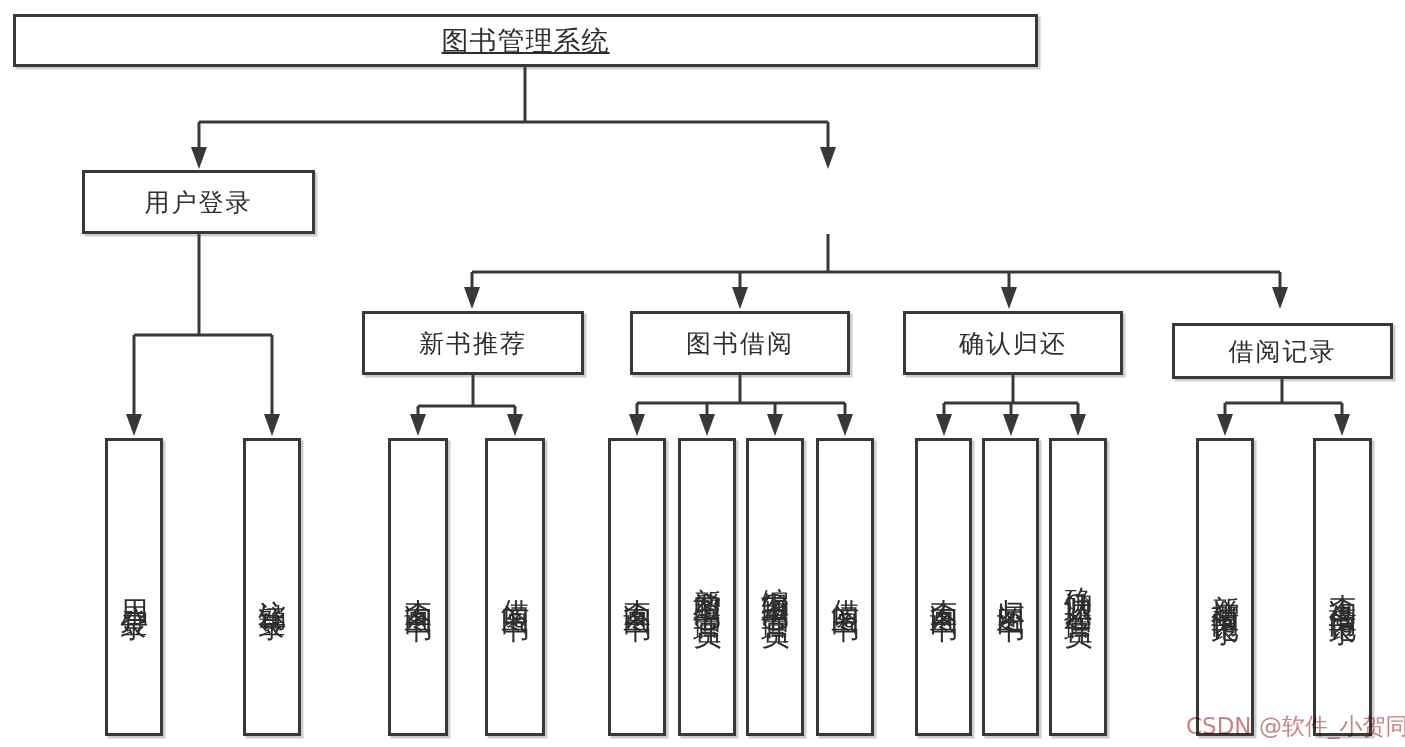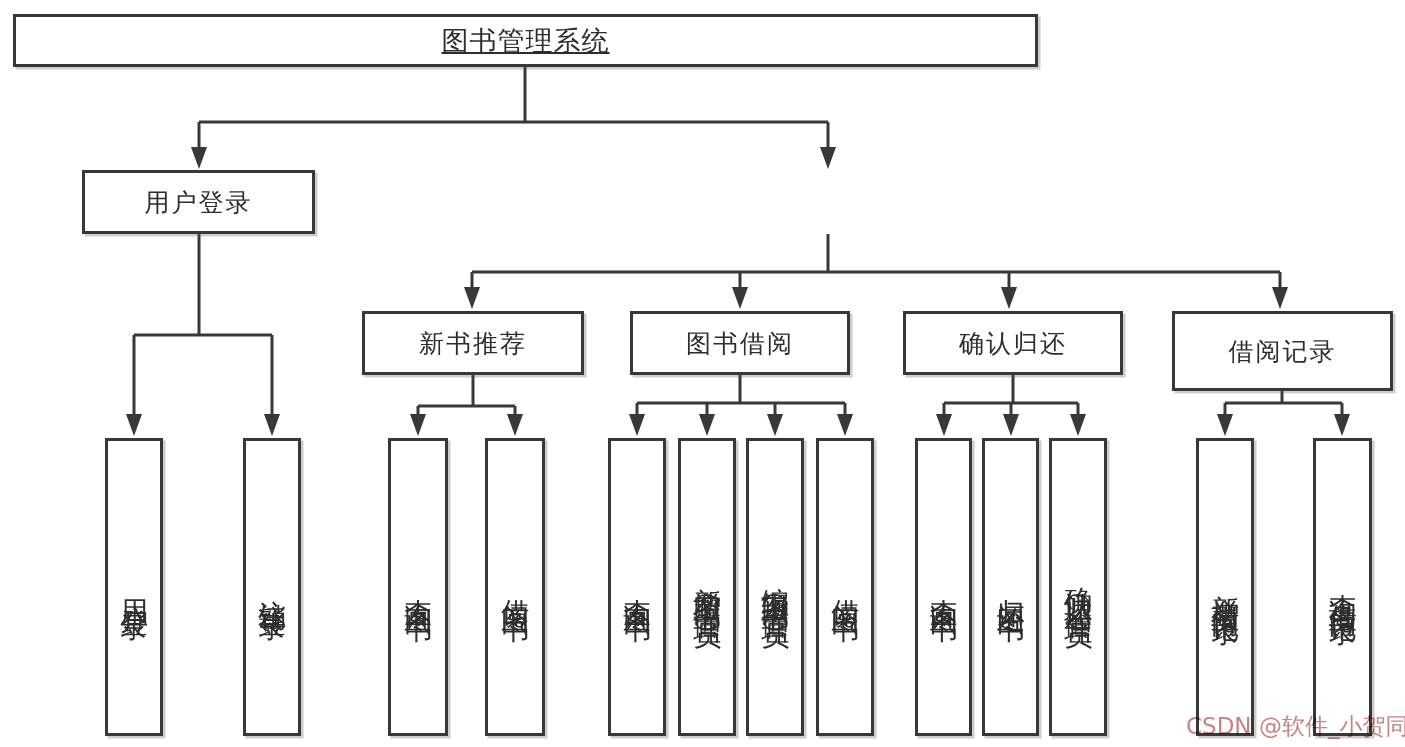--- a/index.html
+++ b/index.html
@@ -87,21 +87,21 @@
       <polygon points="1334,414 1350,414 1342,436" fill="#383838"></polygon>
     </svg>
 
   <div class="box h root" style="left:13px;top:14px;width:1025px;height:53px">图书管理系统</div>
 
   <div class="box h" style="left:82px;top:170px;width:233px;height:64px">用户登录</div>
 
   <div class="box h" style="left:630px;top:311px;width:220px;height:64px">图书借阅</div>
   <div class="box h" style="left:362px;top:311px;width:222px;height:64px">新书推荐</div>
   <div class="box h" style="left:903px;top:311px;width:220px;height:64px">确认归还</div>
-  <div class="box h" style="left:1172px;top:311px;width:221px;height:80px">借阅记录</div>
+  <div class="box h" style="left:1172px;top:323px;width:221px;height:56px">借阅记录</div>
 
   <div class="box v" style="left:105px;top:438px;width:58px;height:298px">用户登录</div>
   <div class="box v" style="left:243px;top:438px;width:58px;height:298px">注销登录</div>
 
   <div class="box v" style="left:388px;top:438px;width:60px;height:298px">查询图书</div>
   <div class="box v" style="left:485px;top:438px;width:60px;height:298px">借阅图书</div>
 
   <div class="box v" style="left:608px;top:438px;width:58px;height:298px">查询图书</div>
   <div class="box v" style="left:678px;top:438px;width:58px;height:298px">新增图书（管理员）</div>
   <div class="box v" style="left:746px;top:438px;width:58px;height:298px">编辑图书（管理员）</div>

